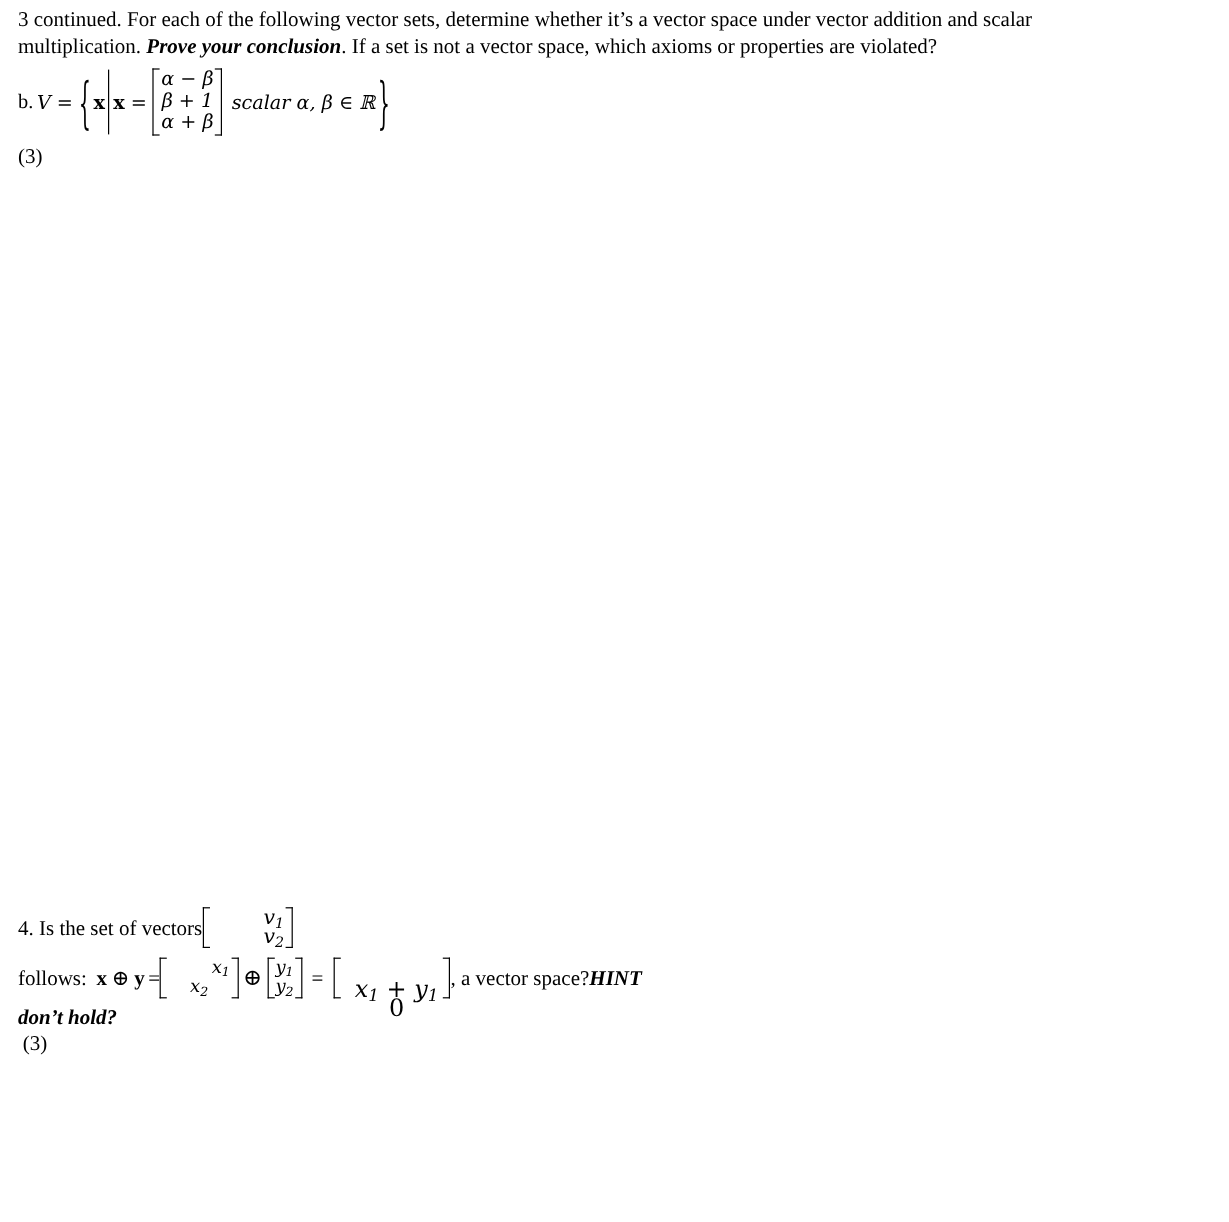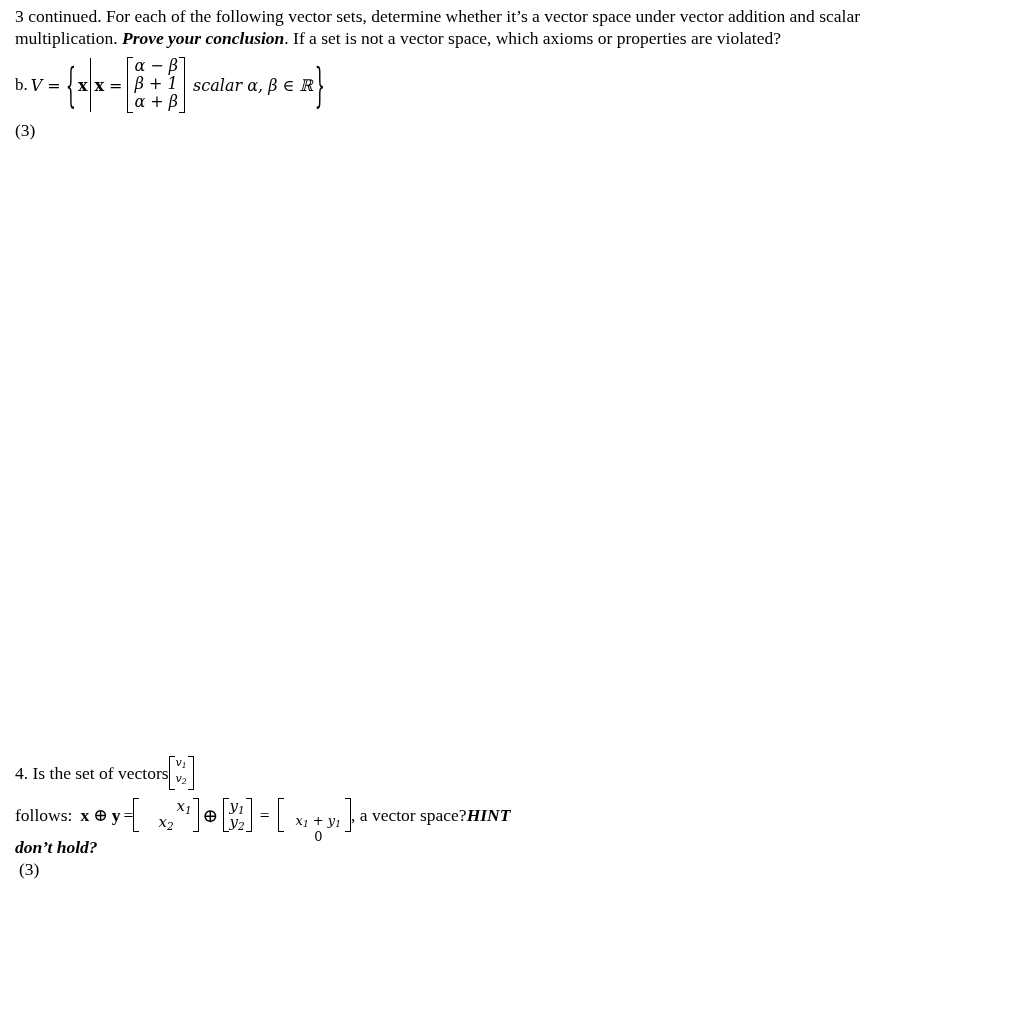--- a/index.html
+++ b/index.html
@@ -46,21 +46,21 @@
   <span class="bracket br" style="height:54px;"></span>
   <span class="mi" style="margin-left:8px;">scalar α, β ∈ ℝ</span>
   <span class="brace" style="margin-left:2px;">}</span>
 </div>
 
 <div class="line" style="left:15px; top:120px;">(3)</div>
 
 <div class="line" style="left:15px; top:753px; height:40px; display:flex; align-items:center;">
   <span>4. Is the set of vectors</span>
   <span class="bracket bl" style="height:32px;"></span>
-  <span class="matrix math mi" style="font-size:11px; padding:0 1px;">
+  <span class="matrix math mi" style="font-size:17px; padding:0 1px;margin-left:44px;">
     <span class="row" style="height:16px;">v<sub>1</sub></span>
     <span class="row" style="height:16px;text-align:right;">v<sub>2</sub></span>
   </span>
   <span class="bracket br" style="height:32px;"></span>
 </div>
 
 <div class="line" style="left:15px; top:795px; height:40px; display:flex; align-items:center;">
   <span>follows:</span>
   <span class="bold" style="margin-left:8px;">x</span>
   <span style="margin:0 4px;">⊕</span>
@@ -74,21 +74,21 @@
   <span class="bracket br" style="height:32px;"></span>
   <span style="margin:0 4px; font-size:19px;">⊕</span>
   <span class="bracket bl" style="height:32px;"></span>
   <span class="matrix math mi" style="font-size:15px; padding:0 1px;">
     <span class="row" style="height:16px;">y<sub>1</sub></span>
     <span class="row" style="height:16px;font-style:italic;">y<sub>2</sub></span>
   </span>
   <span class="bracket br" style="height:32px;"></span>
   <span style="margin:0 8px;">=</span>
   <span class="bracket bl" style="height:32px;"></span>
-  <span class="matrix math" style="font-size:13px; padding:0 4px 0 12px;margin-top:30px;">
+  <span class="matrix math" style="font-size:20px; padding:0 4px 0 12px;margin-top:30px;">
     <span class="row mi" style="height:16px;">x<sub>1</sub> + y<sub>1</sub></span>
     <span class="row" style="height:16px;">0</span>
   </span>
   <span class="bracket br" style="height:32px;"></span>
   <span>, a vector space? </span>
   <span class="it">HINT</span>
 </div>
 
 <div class="line it" style="left:15px; top:837px;">don’t hold?</div>
 <div class="line" style="left:19px; top:859px;">(3)</div>

